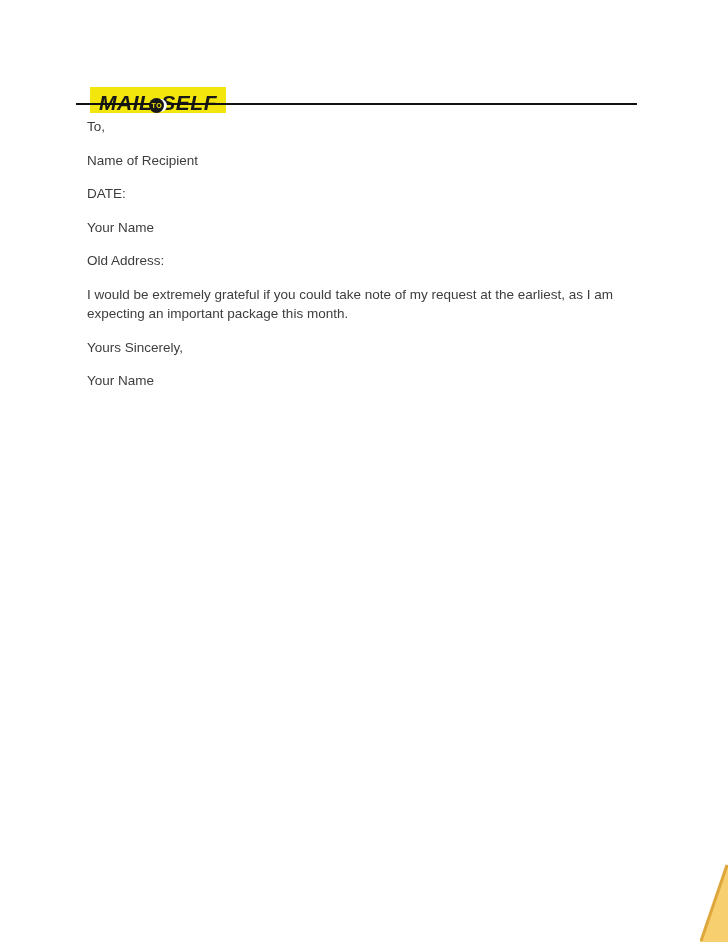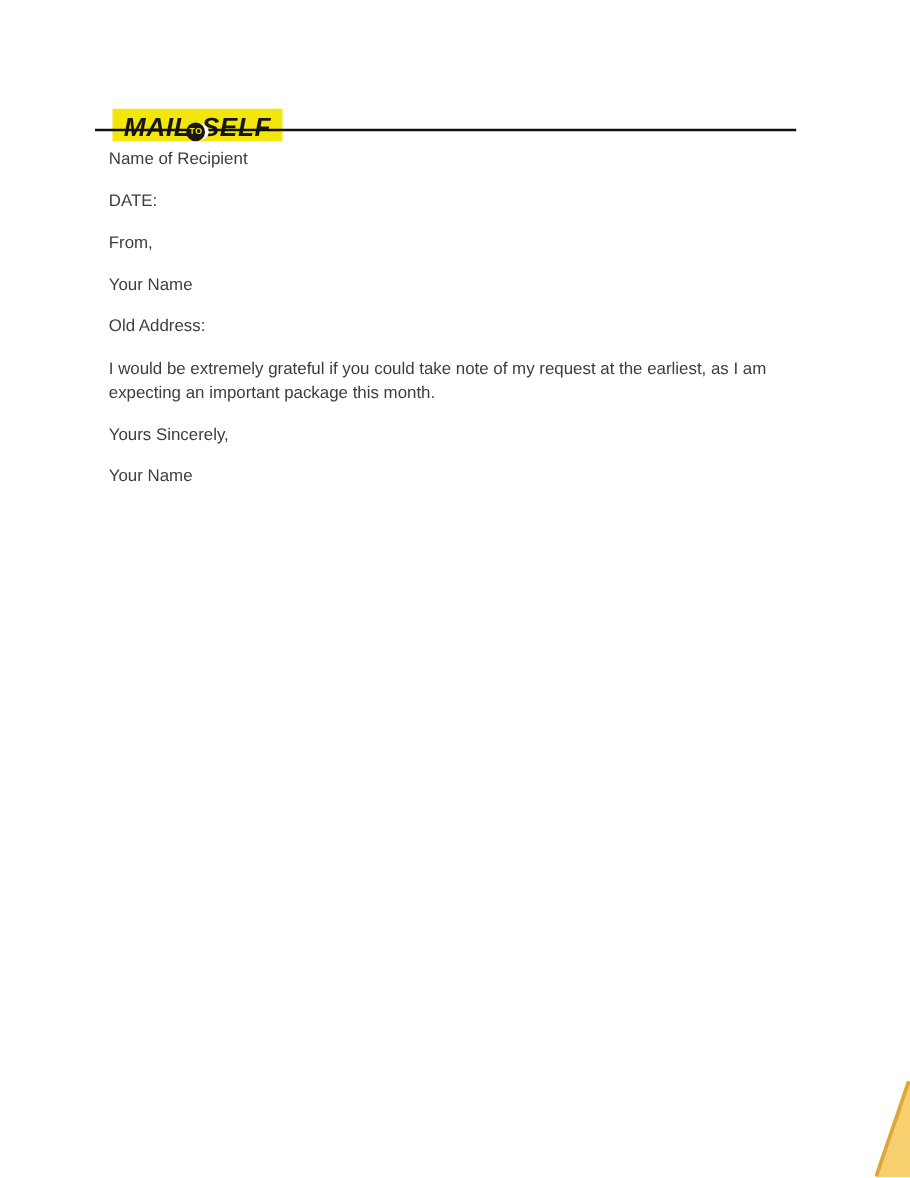--- a/index.html
+++ b/index.html
@@ -109,23 +109,23 @@
     <span class="logo-word">MAIL</span>
     <span class="logo-badge-wrap">
       <span class="logo-badge">TO</span>
     </span>
     <span class="logo-word">SELF</span>
   </div>
 
   <div class="rule"></div>
 
   <div class="letter">
+    <p>To,</p>
     <p>Name of Recipient</p>
     <p>DATE:</p>
-    <p>From,</p>
     <p>Your Name</p>
     <p>Old Address:</p>
     <p>I would be extremely grateful if you could take note of my request at the earliest, as I am expecting an important package this month.</p>
     <p>Yours Sincerely,</p>
     <p>Your Name</p>
   </div>
 
   <svg class="corner" viewBox="0 0 28 78" aria-hidden="true">
     <polygon points="28,0 28,78 0,78" fill="#F7CF6F"></polygon>
     <line x1="27" y1="1" x2="1" y2="77" stroke="#DFA63B" stroke-width="3"></line>

